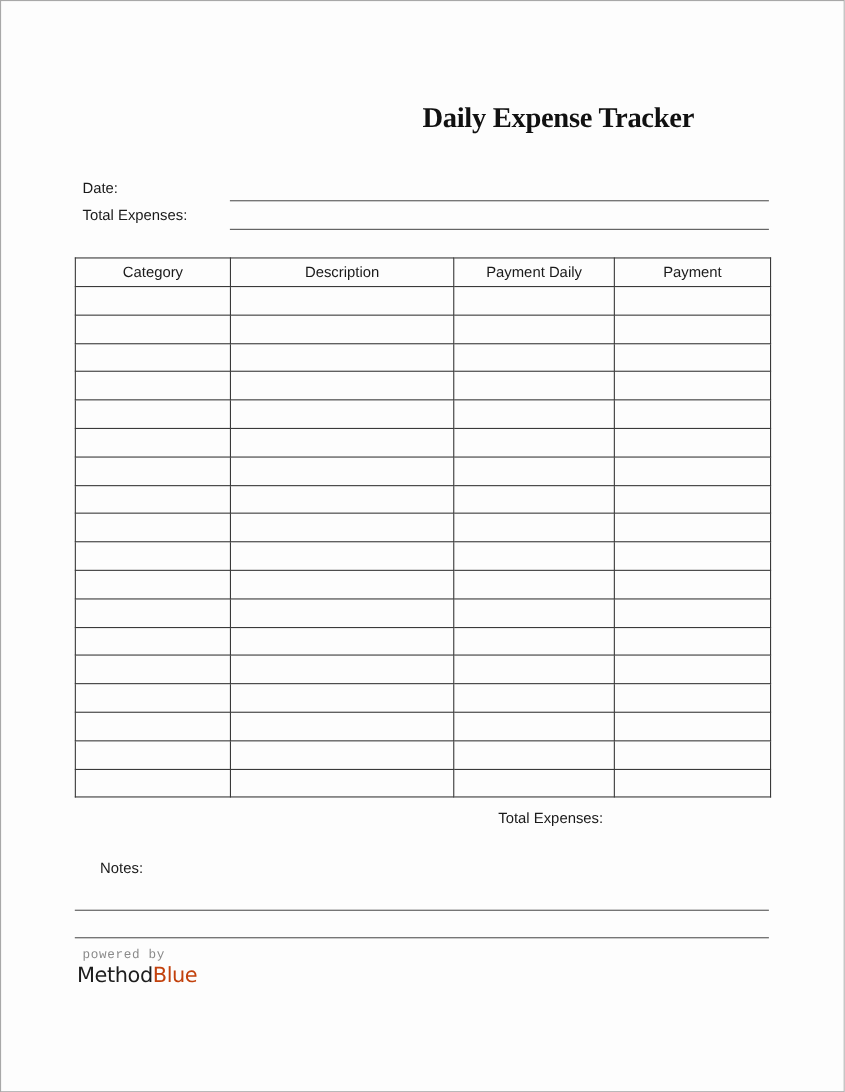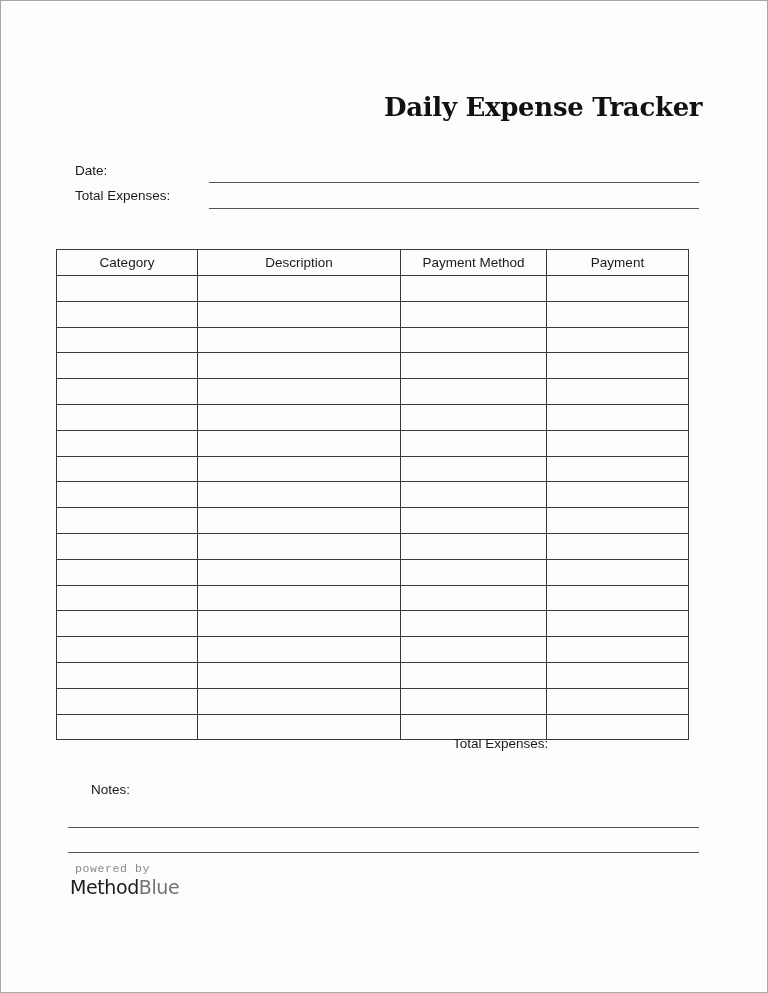--- a/index.html
+++ b/index.html
@@ -18,24 +18,23 @@
     color: #111; letter-spacing: -0.3px; white-space: nowrap;
   }
   .field-label {
     position: absolute; left: 75px; font-size: 13.5px; color: #1a1a1a;
   }
   .field-line {
     position: absolute; left: 209px; width: 490px; height: 0;
     border-top: 1px solid #555;
   }
   table.expenses {
-    position: absolute; left: 56px; top: 234px;
+    position: absolute; left: 68px; top: 234px;
     border-collapse: collapse; table-layout: fixed;
     width: 632px;
-    margin-top: 15px;
   }
   table.expenses th, table.expenses td {
     border: 1px solid #3a3a3a; padding: 0; height: 25px;
   }
   table.expenses th {
     font-weight: normal; font-size: 13.5px; color: #1a1a1a;
     text-align: center; vertical-align: middle;
   }
   table.expenses td { height: 24.8px; }
   .total-bottom {
@@ -49,47 +48,47 @@
   .powered {
     position: absolute; left: 75px; top: 862px;
     font-family: Liberation Mono, monospace; font-size: 11.5px; color: #8a8a8a;
     letter-spacing: 0.6px;
   }
   .brand {
     position: absolute; left: 70px; top: 876px;
     font-family: "DejaVu Sans", sans-serif; font-size: 19px; letter-spacing: -0.4px;
   }
   .brand .b1 { color: #1d1d1d; }
-  .brand .b2 { color: #737373; }
+  .brand .b2 { color: #c2410c; }
 </style>
 </head>
 <body>
 
 <div class="page-border"></div>
 
-<h1 class="title" style="margin:0;">Daily Expense Tracker</h1>
+<h1 class="title" style="margin:0;font-family:Liberation Serif, serif;">Daily Expense Tracker</h1>
 
 <div class="field-label" style="top:163px;">Date:</div>
 <div class="field-line" style="top:182px;"></div>
 
 <div class="field-label" style="top:188px;">Total Expenses:</div>
 <div class="field-line" style="top:208px;"></div>
 
 <table class="expenses">
   <colgroup>
     <col style="width:141px">
     <col style="width:203px">
     <col style="width:146px">
     <col style="width:142px">
   </colgroup>
   <thead>
     <tr>
       <th>Category</th>
       <th>Description</th>
-      <th>Payment Method</th>
+      <th>Payment Daily</th>
       <th>Payment</th>
     </tr>
   </thead>
   <tbody id="rows">
       <tr>
         <td></td>
         <td></td>
         <td></td>
         <td></td>
       </tr>

